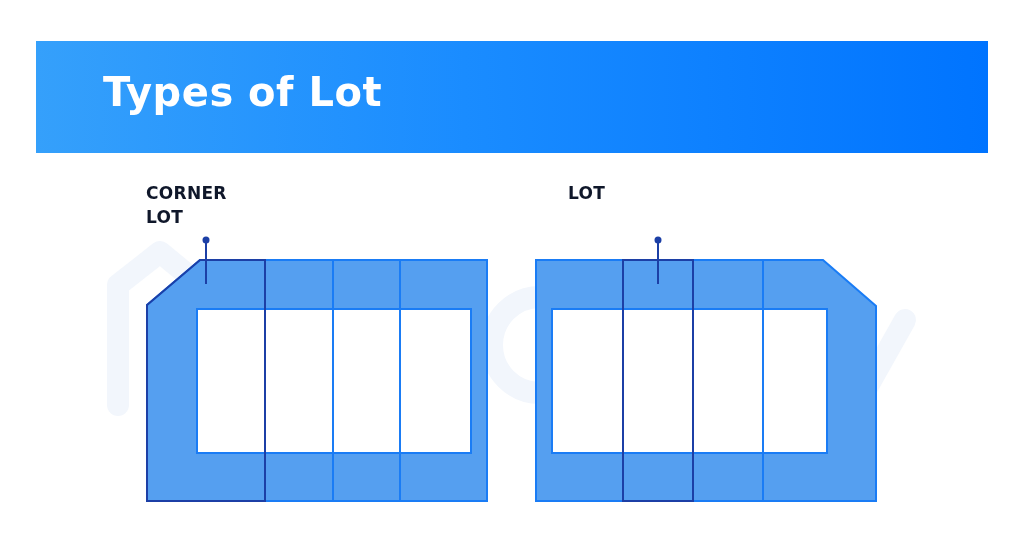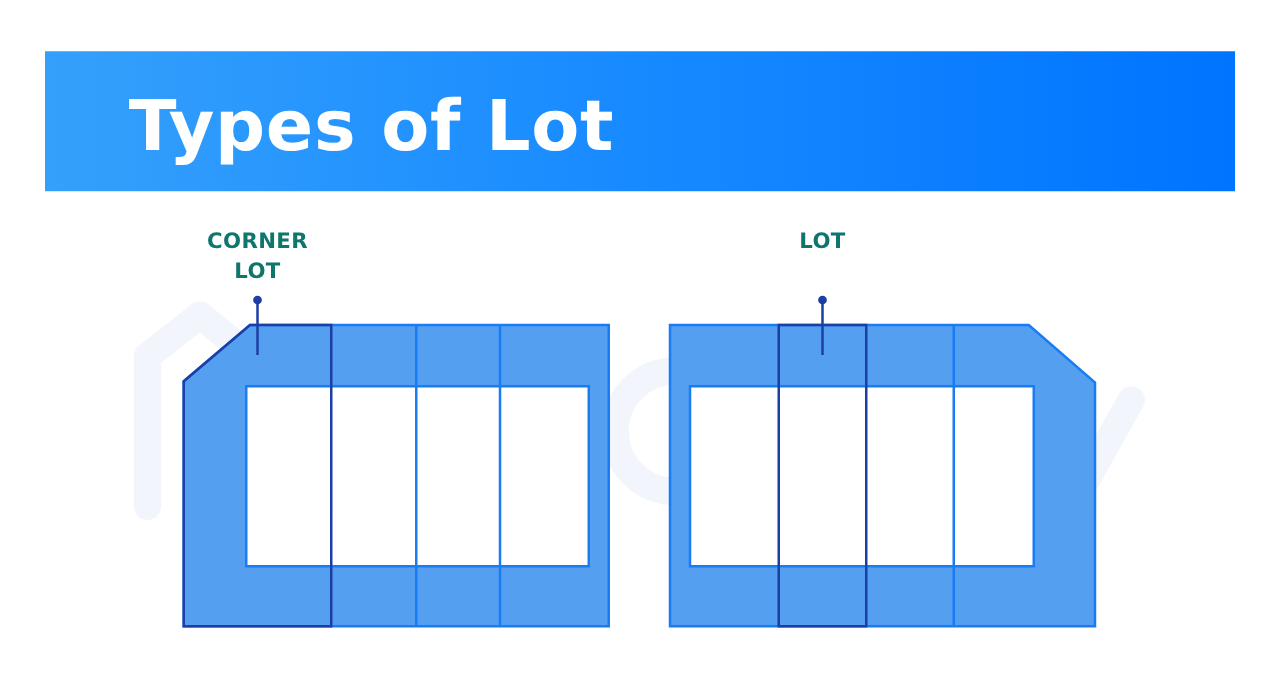--- a/index.html
+++ b/index.html
@@ -7,26 +7,26 @@
     width: 1024px; height: 543px; background: #ffffff;
     position: relative; overflow: hidden;
     font-family: "DejaVu Sans", sans-serif;
   }
   .banner {
     position: absolute; left: 36px; top: 41px; width: 952px; height: 112px;
     background: linear-gradient(90deg, #35a0fb 0%, #1a8cff 45%, #0074ff 100%);
   }
   .banner-title {
     position: absolute; left: 67px; top: 28px;
-    color: #ffffff; font-weight: bold; font-size: 56px; letter-spacing: 0.5px;
+    color: #ffffff; font-weight: bold; font-size: 40px; letter-spacing: 0.5px;
     font-family: "DejaVu Sans", sans-serif;
   }
   .label {
-    position: absolute; color: #0f766e; font-weight: bold; font-size: 17px;
-    text-align: center; line-height: 24px; letter-spacing: 0.3px;
+    position: absolute; color: #0f172a; font-weight: bold; font-size: 17px;
+    line-height: 24px; letter-spacing: 0.3px;
     font-family: "DejaVu Sans", sans-serif;
   }
   svg.diagram { position: absolute; left: 0; top: 0; }
 </style>
 </head>
 <body>
 
 <div class="banner">
   <div class="banner-title">Types of Lot</div>
 </div>

